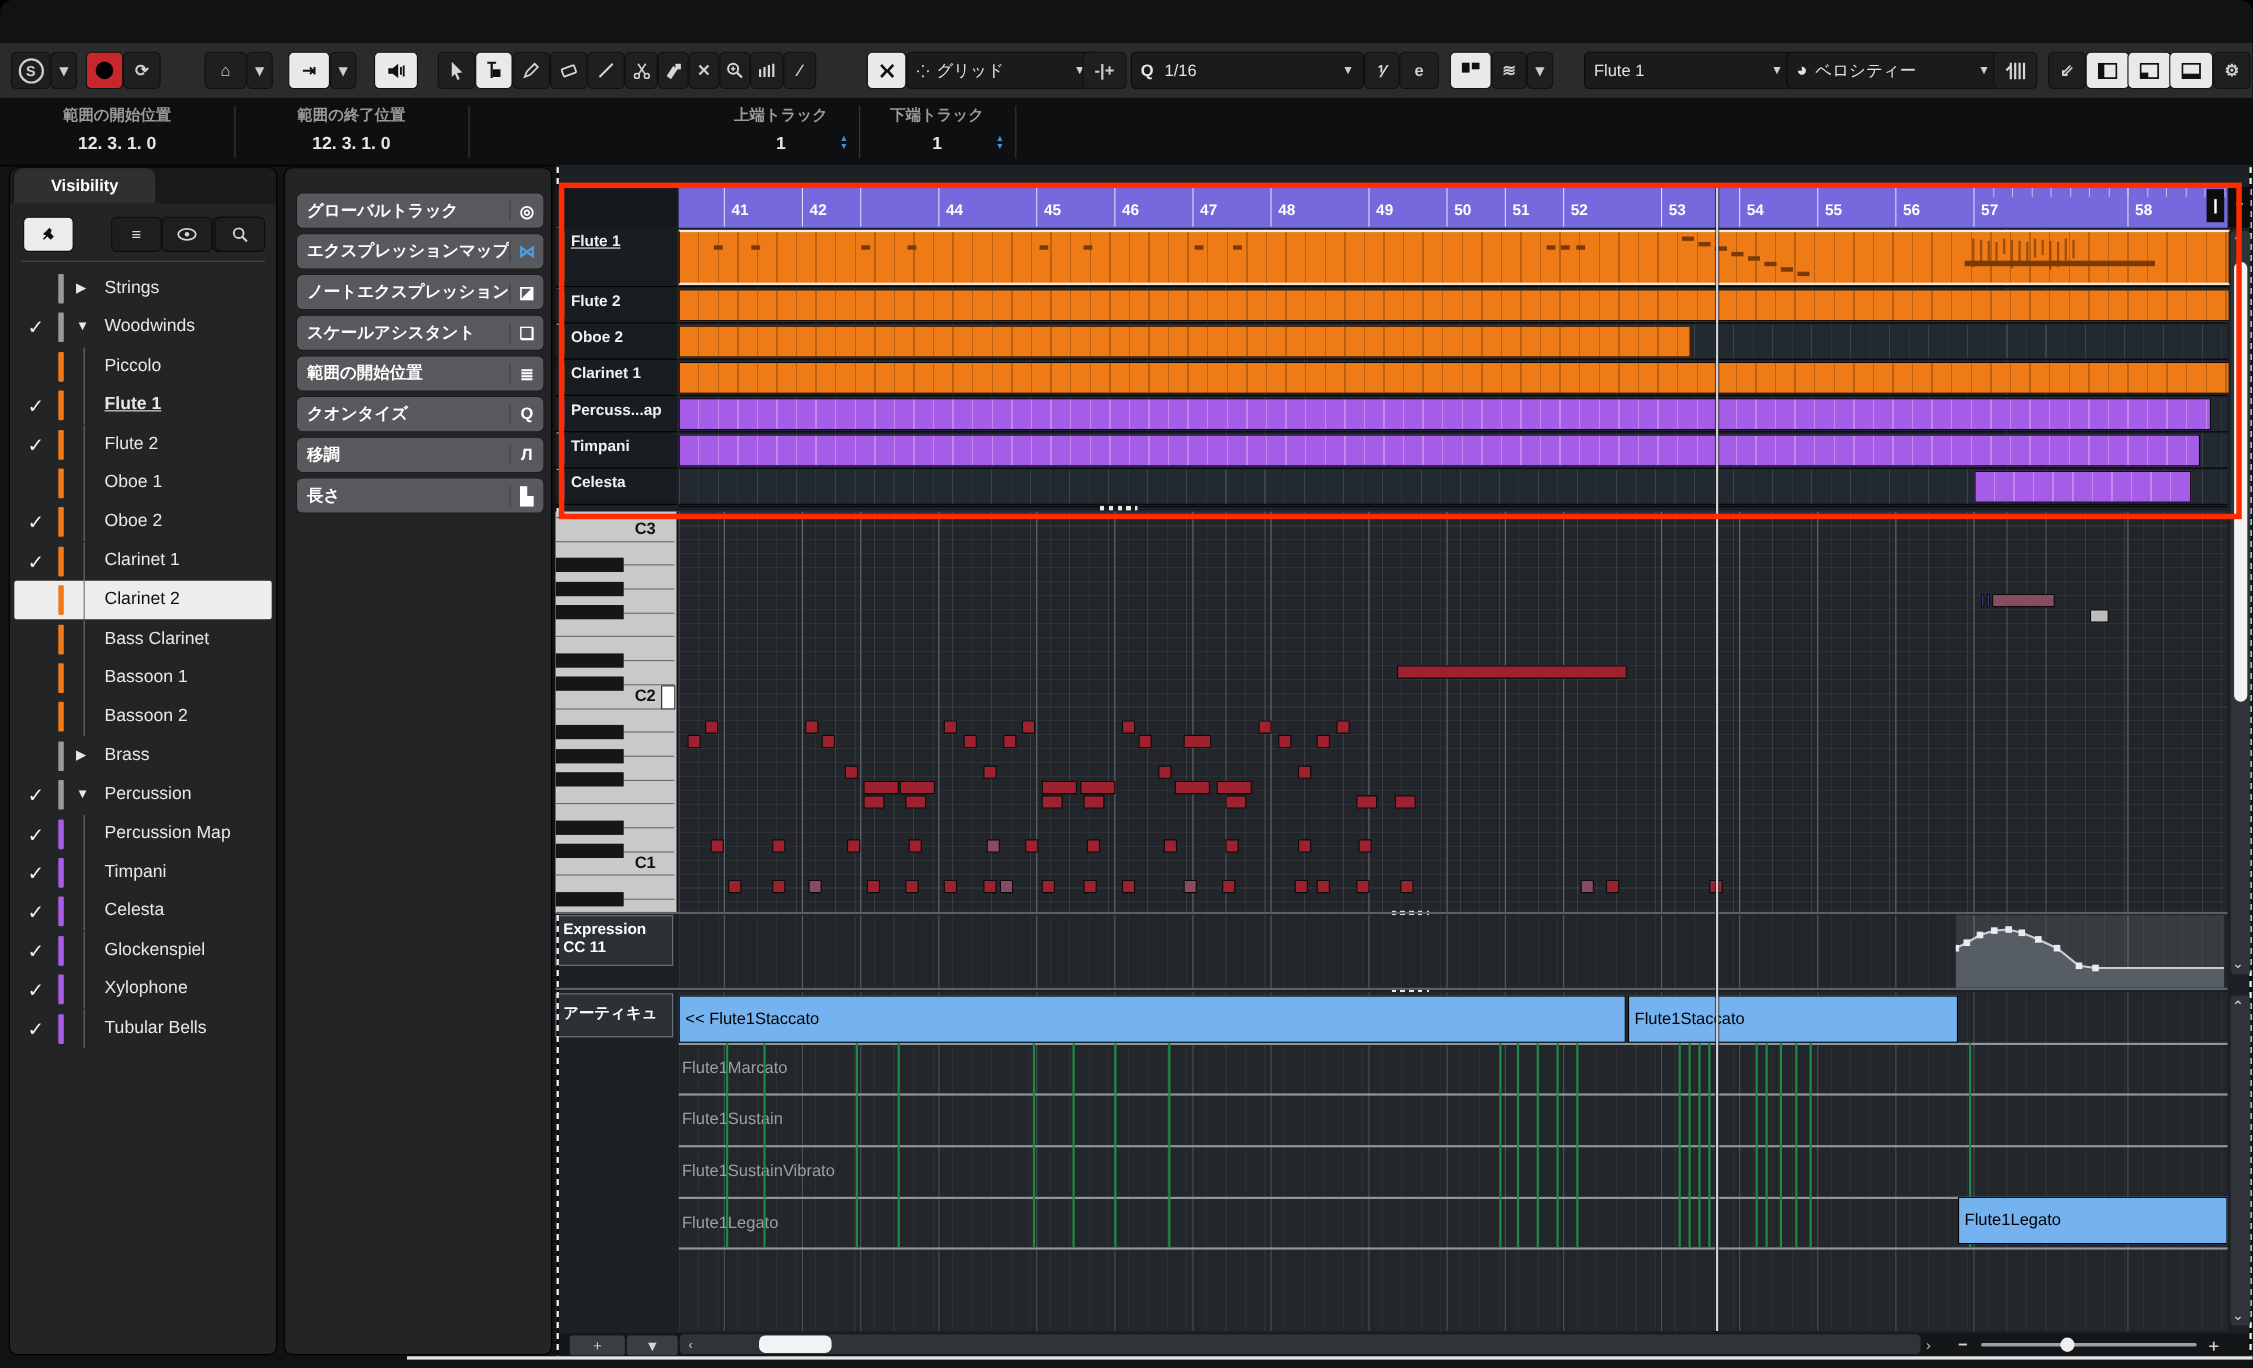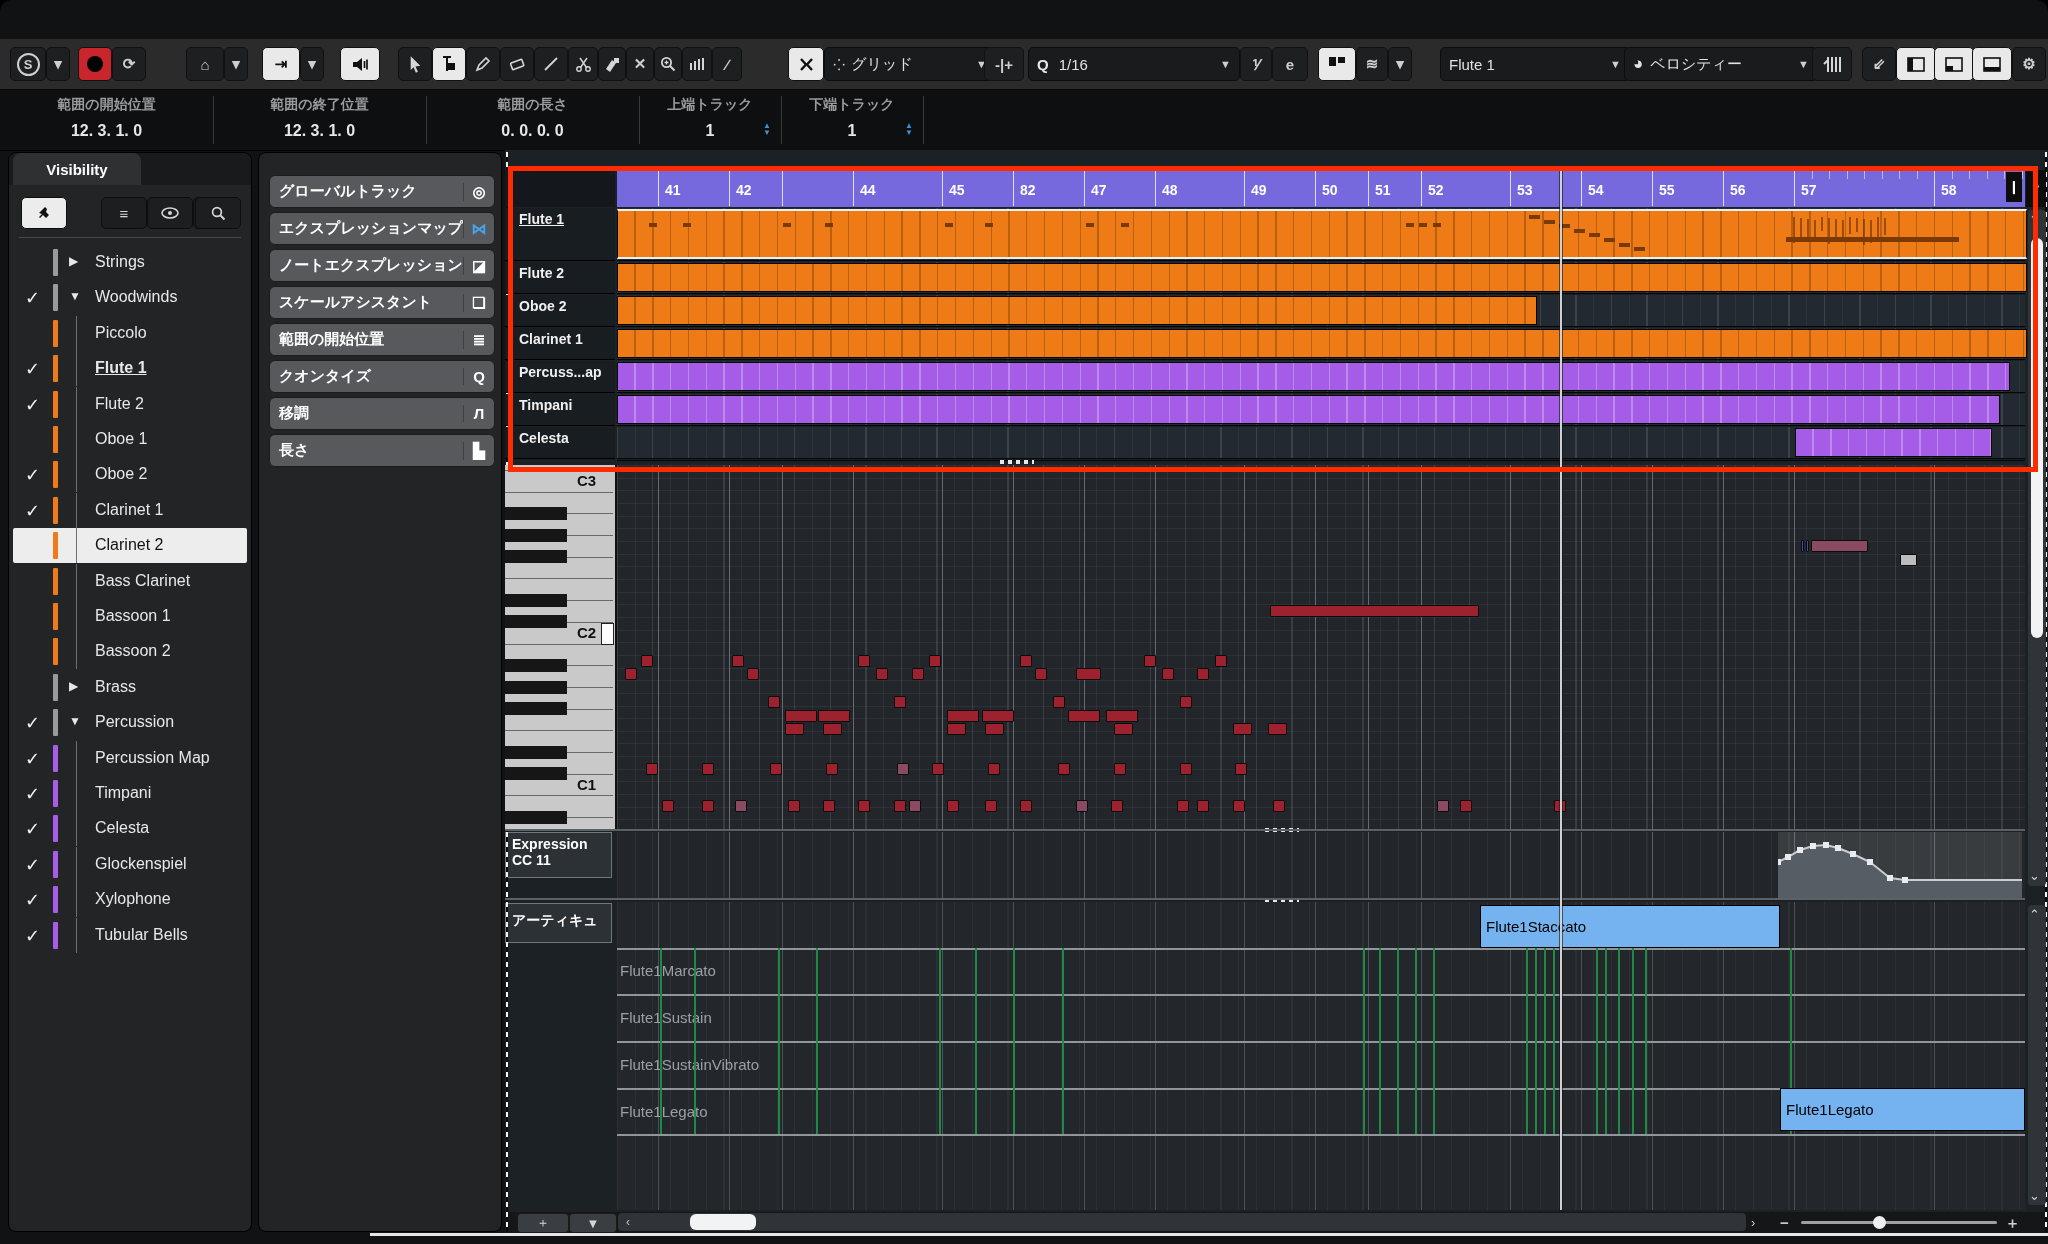--- a/index.html
+++ b/index.html
@@ -263,24 +263,20 @@
 
   <div id="infobar">
       <div class="ifield" style="left: 0px; width: 213px;">
         <div class="lab">範囲の開始位置</div>
         <div class="val">12. 3. 1.  0</div>
       </div>
       <div class="ifield" style="left: 213px; width: 213px;">
         <div class="lab">範囲の終了位置</div>
         <div class="val">12. 3. 1.  0</div>
       </div>
-      <div class="ifield" style="left: 426px; width: 213px;">
-        <div class="lab">範囲の長さ</div>
-        <div class="val">0. 0. 0.  0</div>
-      </div>
       <div class="ifield" style="left: 639px; width: 142px;">
         <div class="lab">上端トラック</div>
         <div class="val">1</div>
         <div class="stepper">▲<br>▼</div>
       </div>
       <div class="ifield" style="left: 781px; width: 142px;">
         <div class="lab">下端トラック</div>
         <div class="val">1</div>
         <div class="stepper">▲<br>▼</div>
       </div>
@@ -501,21 +497,21 @@
       <div class="rul-num" style="left: 48px;">41</div>
       <div class="rul-tick" style="left: 112px;"></div>
       <div class="rul-num" style="left: 119px;">42</div>
       <div class="rul-tick" style="left: 165px;"></div>
       <div class="rul-num" style="left: 172px; margin-top: 48px;">43</div>
       <div class="rul-tick" style="left: 236px;"></div>
       <div class="rul-num" style="left: 243px;">44</div>
       <div class="rul-tick" style="left: 325px;"></div>
       <div class="rul-num" style="left: 332px;">45</div>
       <div class="rul-tick" style="left: 396px;"></div>
-      <div class="rul-num" style="left: 403px;">82</div>
+      <div class="rul-num" style="left: 403px;">46</div>
       <div class="rul-tick" style="left: 467px;"></div>
       <div class="rul-num" style="left: 474px;">47</div>
       <div class="rul-tick" style="left: 538px;"></div>
       <div class="rul-num" style="left: 545px;">48</div>
       <div class="rul-tick" style="left: 627px;"></div>
       <div class="rul-num" style="left: 634px;">49</div>
       <div class="rul-tick" style="left: 698px;"></div>
       <div class="rul-num" style="left: 705px;">50</div>
       <div class="rul-tick" style="left: 751px;"></div>
       <div class="rul-num" style="left: 758px;">51</div>
@@ -843,20 +839,21 @@
     <div class="bluevln" style="left: 1526px; top: 948px; height: 186px;"></div>
     <div class="bluevln" style="left: 1535px; top: 948px; height: 186px;"></div>
     <div class="bluevln" style="left: 1544px; top: 948px; height: 186px;"></div>
     <div class="bluevln" style="left: 1553px; top: 948px; height: 186px;"></div>
     <div class="bluevln" style="left: 1596px; top: 948px; height: 186px;"></div>
     <div class="bluevln" style="left: 1605px; top: 948px; height: 186px;"></div>
     <div class="bluevln" style="left: 1618px; top: 948px; height: 186px;"></div>
     <div class="bluevln" style="left: 1632px; top: 948px; height: 186px;"></div>
     <div class="bluevln" style="left: 1645px; top: 948px; height: 186px;"></div>
     <div class="bluevln" style="left: 1790px; top: 948px; height: 186px;"></div>
+    <div class="ablock" style="left: 617px; top: 905px; width: 861px; height: 43px;">&lt;&lt; Flute1Staccato</div>
     <div class="ablock" style="left: 1480px; top: 905px; width: 300px; height: 43px;">Flute1Staccato</div>
     <div class="ablock" style="left: 1780px; top: 1088px; width: 245px; height: 43px;">Flute1Legato</div>
     <div class="sbar" style="left: 2028px; top: 210px; width: 18px; height: 676px; border-radius: 4px;"></div>
     <div class="sthumb" style="left: 2031px; top: 238px; width: 12px; height: 400px;"></div>
     <div class="chev" style="top: 212px;">⌃</div>
     <div class="chev" style="top: 868px;">⌄</div>
     <div class="sbar" style="left: 2028px; top: 905px; width: 18px; height: 300px; border-radius: 4px;"></div>
     <div class="chev" style="top: 907px;">⌃</div>
     <div class="chev" style="top: 1188px;">⌄</div>
   </div>

